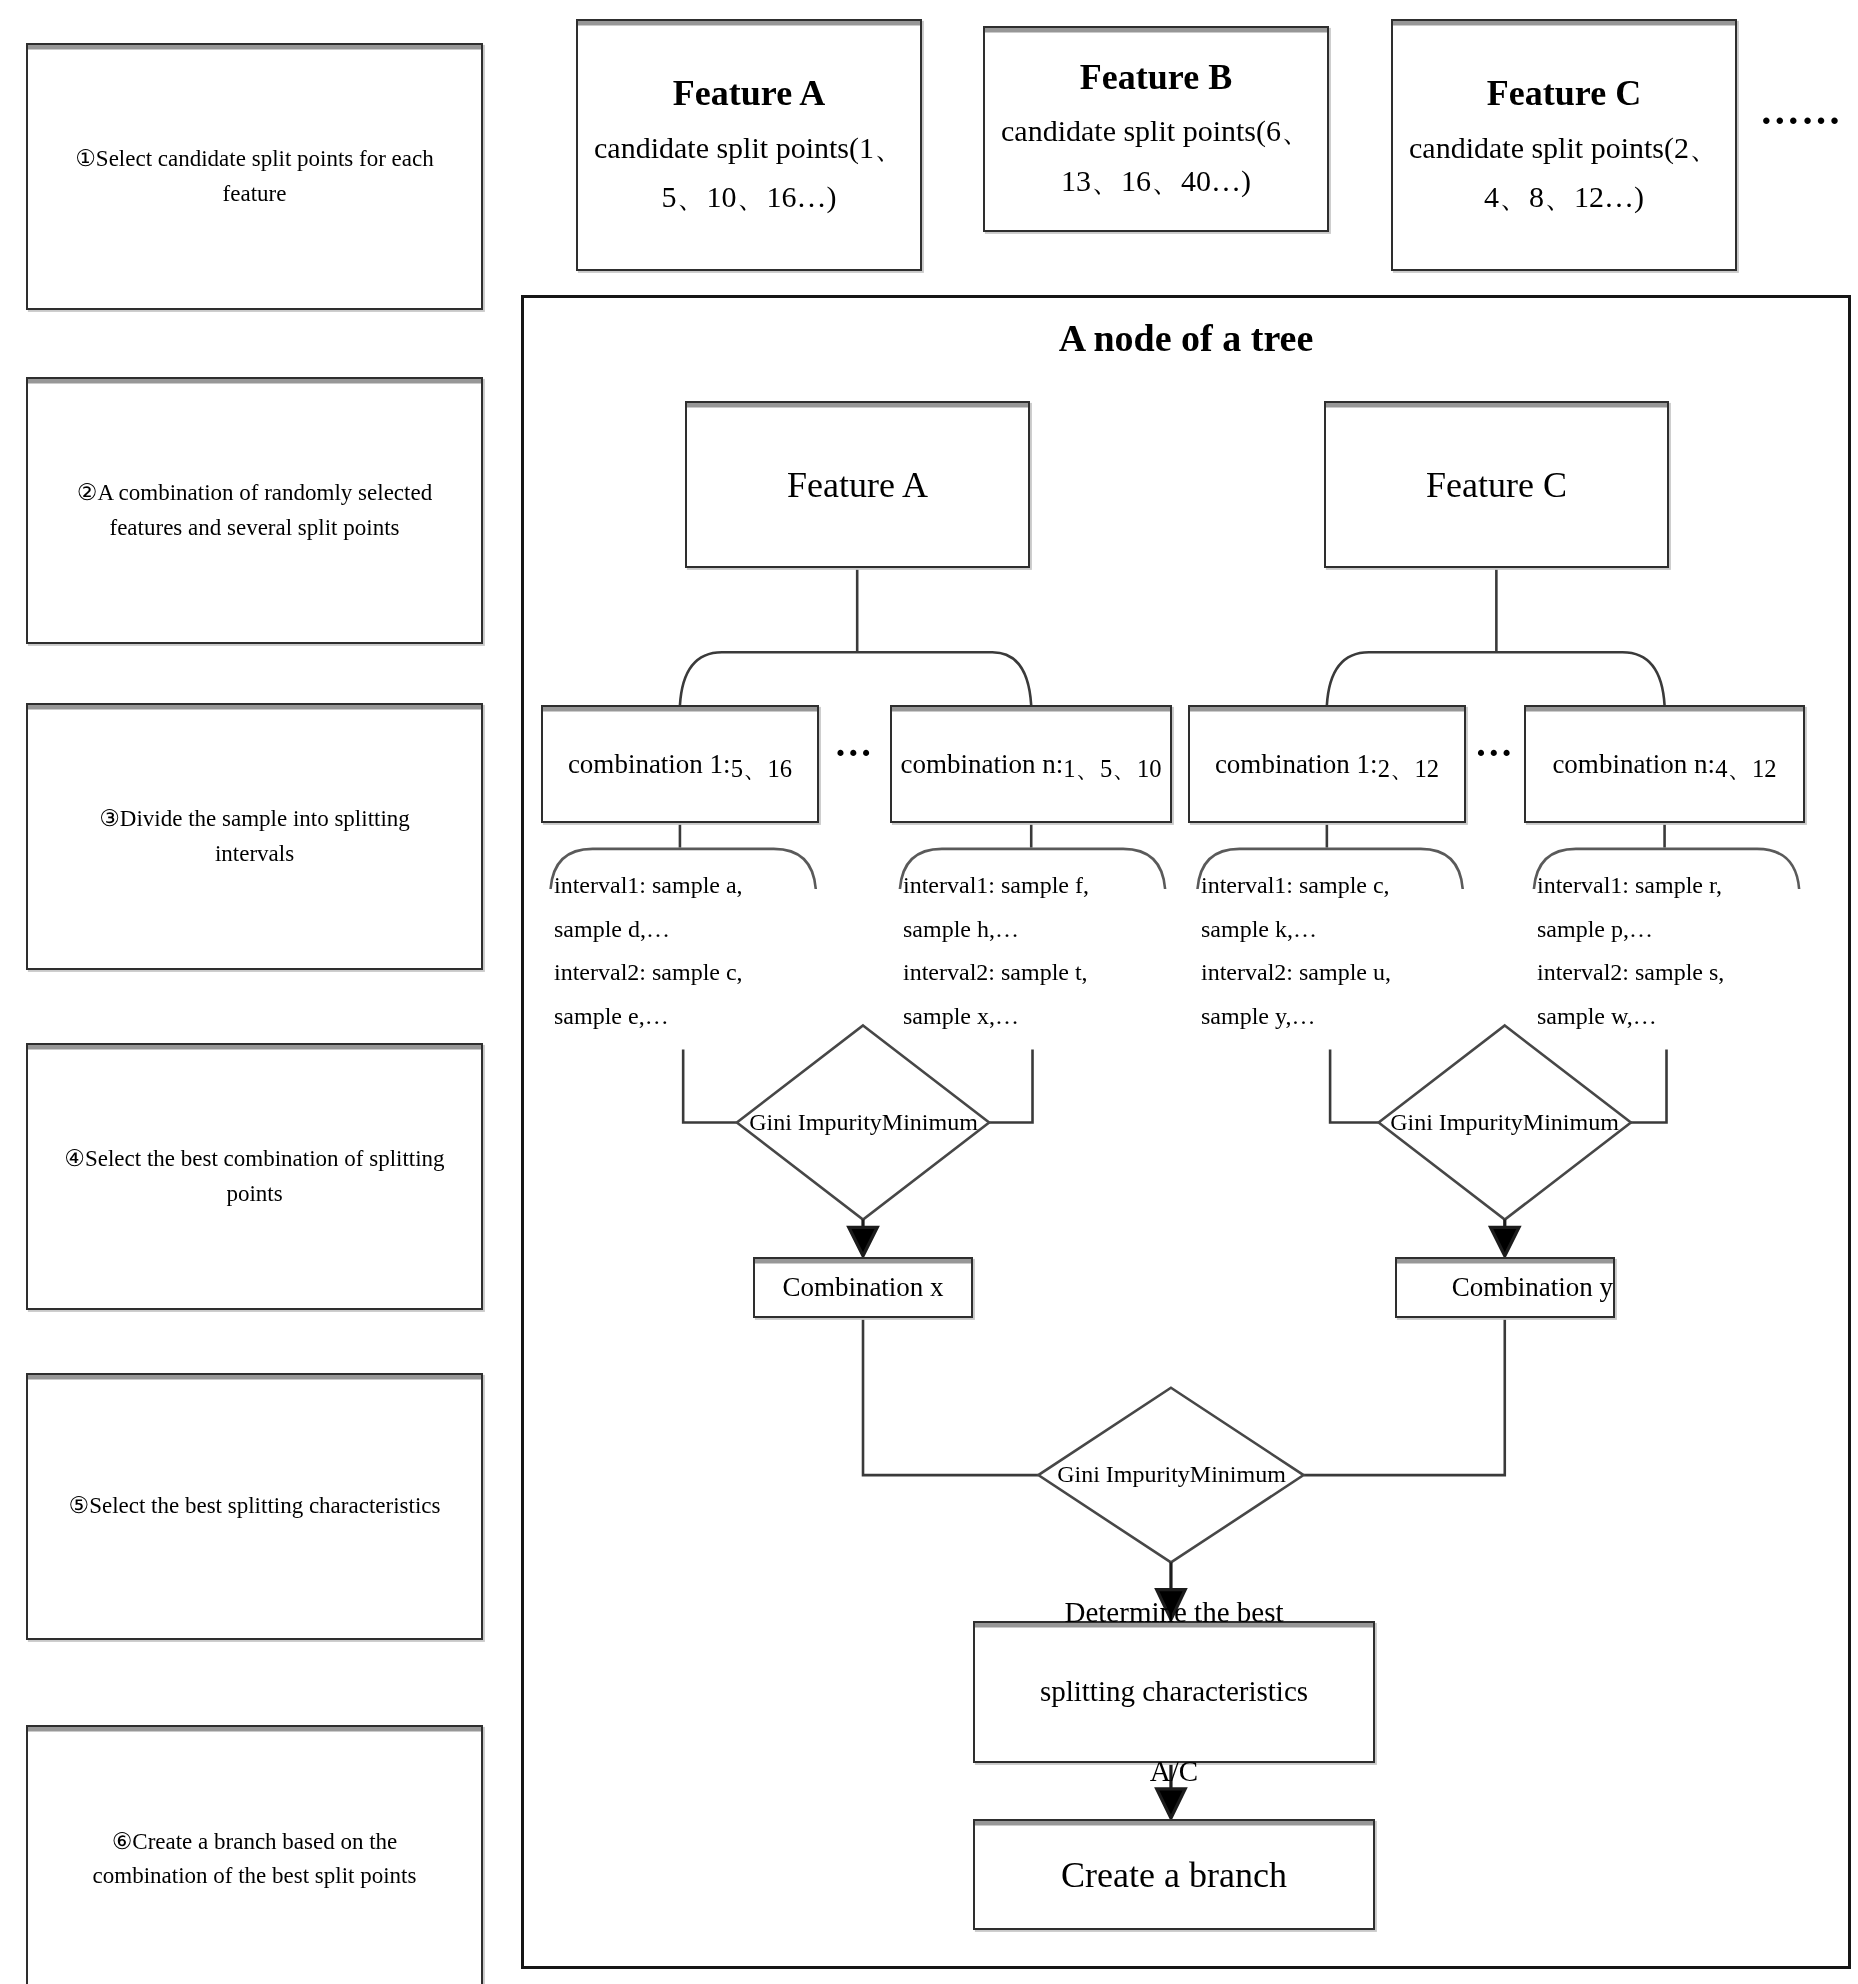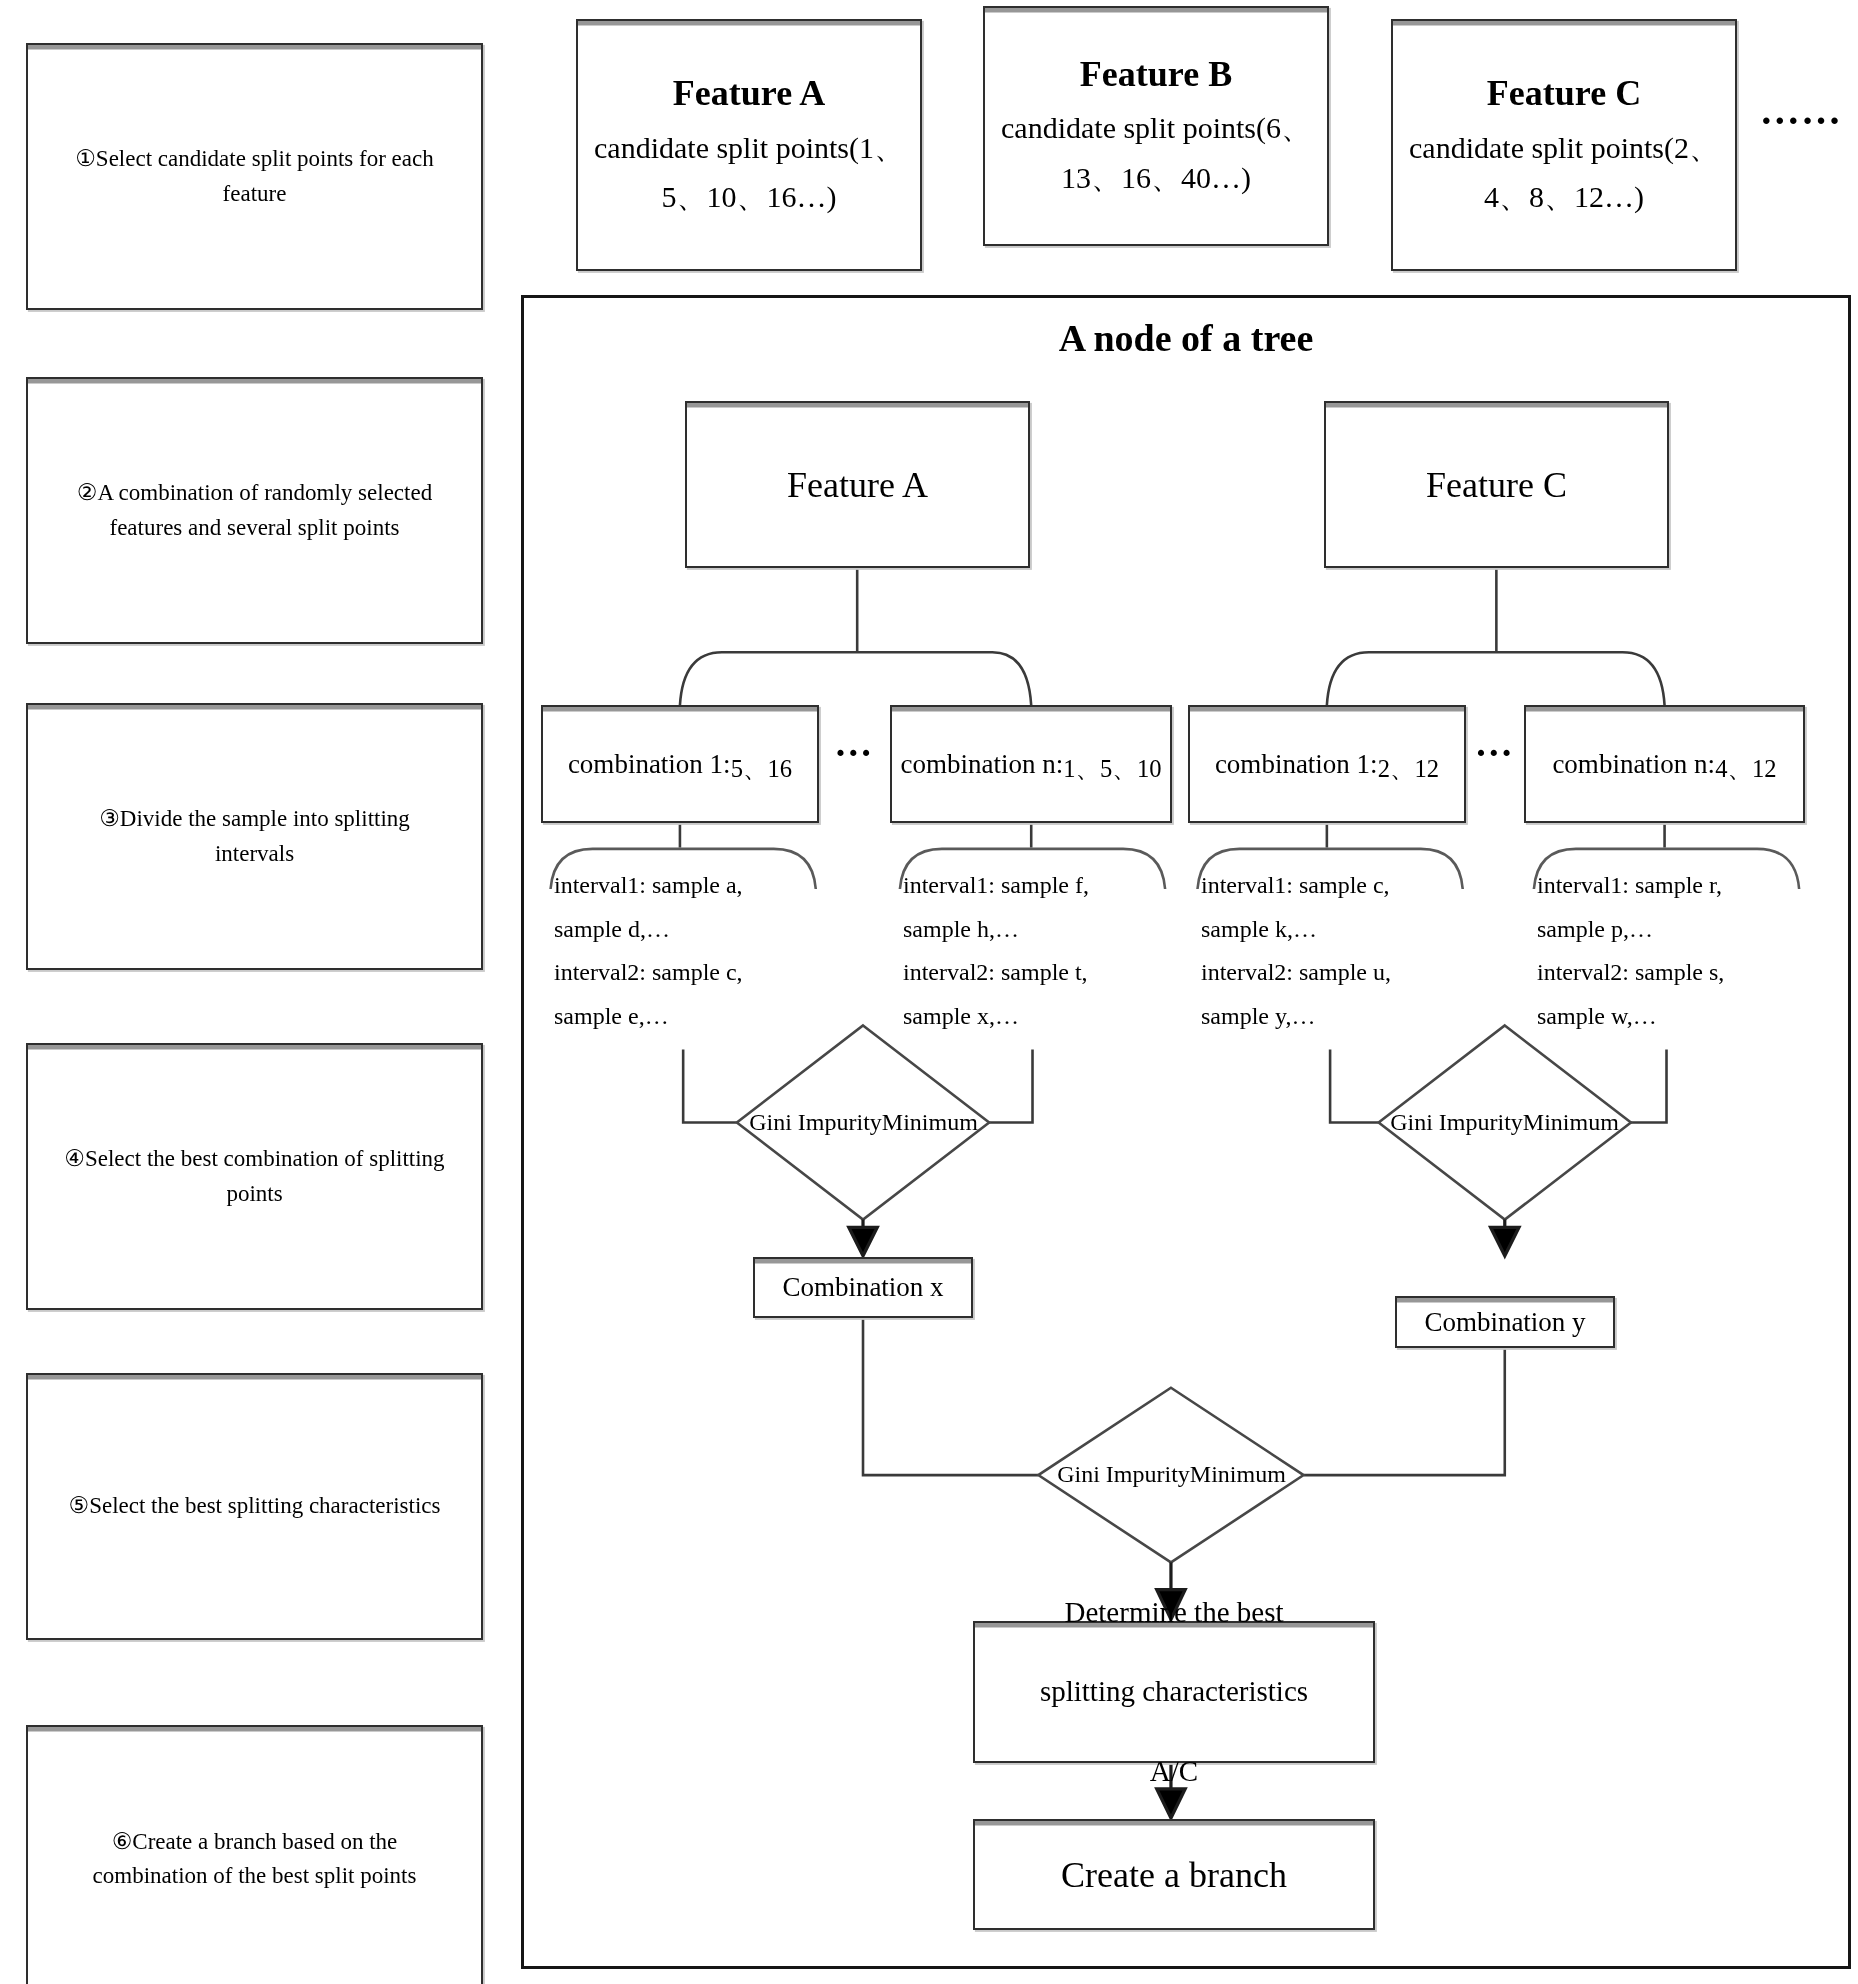--- a/index.html
+++ b/index.html
@@ -107,21 +107,21 @@
     <span>⑤Select the best splitting characteristics</span>
   </div>
   <div class="abs box step" style="left:26px;top:1709px;width:457px;height:268px;">
     <span>⑥Create a branch based on the combination of the best split points</span>
   </div>
 
   <div class="abs box feat-top" style="left:576px;top:19.4px;width:346px;height:252px;">
     <div class="feat-title">Feature A</div>
     <div class="feat-body">candidate split points(1、5、10、16…)</div>
   </div>
-  <div class="abs box feat-top" style="left:983px;top:6px;width:346px;height:240px;">
+  <div class="abs box feat-top" style="left:983px;top:26px;width:346px;height:206px;">
     <div class="feat-title">Feature B</div>
     <div class="feat-body">candidate split points(6、13、16、40…)</div>
   </div>
   <div class="abs box feat-top" style="left:1391px;top:19.4px;width:346px;height:252px;">
     <div class="feat-title">Feature C</div>
     <div class="feat-body">candidate split points(2、4、8、12…)</div>
   </div>
   <div class="abs dots-big" style="left:1744px;top:87px;width:114px;text-align:center;">……</div>
 
   <div class="abs box container" style="left:521px;top:295px;width:1330px;height:1674px;"></div>
@@ -187,21 +187,21 @@
     <span>Minimum</span>
   </div>
   <div class="abs gini" style="left:1055px;top:1423px;width:233px;height:104px;">
     <span>Gini Impurity</span>
     <span>Minimum</span>
   </div>
 
   <div class="abs box result" style="left:753px;top:1257px;width:220px;height:61px;">
     <span>Combination x</span>
   </div>
-  <div class="abs box result" style="left:1395px;top:1296px;width:220px;height:52px;">
+  <div class="abs box result" style="left:1395px;top:1257px;width:220px;height:61px;justify-content:flex-end;">
     <span>Combination y</span>
   </div>
 
   <div class="abs box determine" style="left:973px;top:1621px;width:402px;height:142px;gap:36px;">
     <div>Determine the best</div>
     <div>splitting characteristics</div>
     <div>A/C</div>
   </div>
 
   <div class="abs box create" style="left:973px;top:1819px;width:402px;height:111px;">

